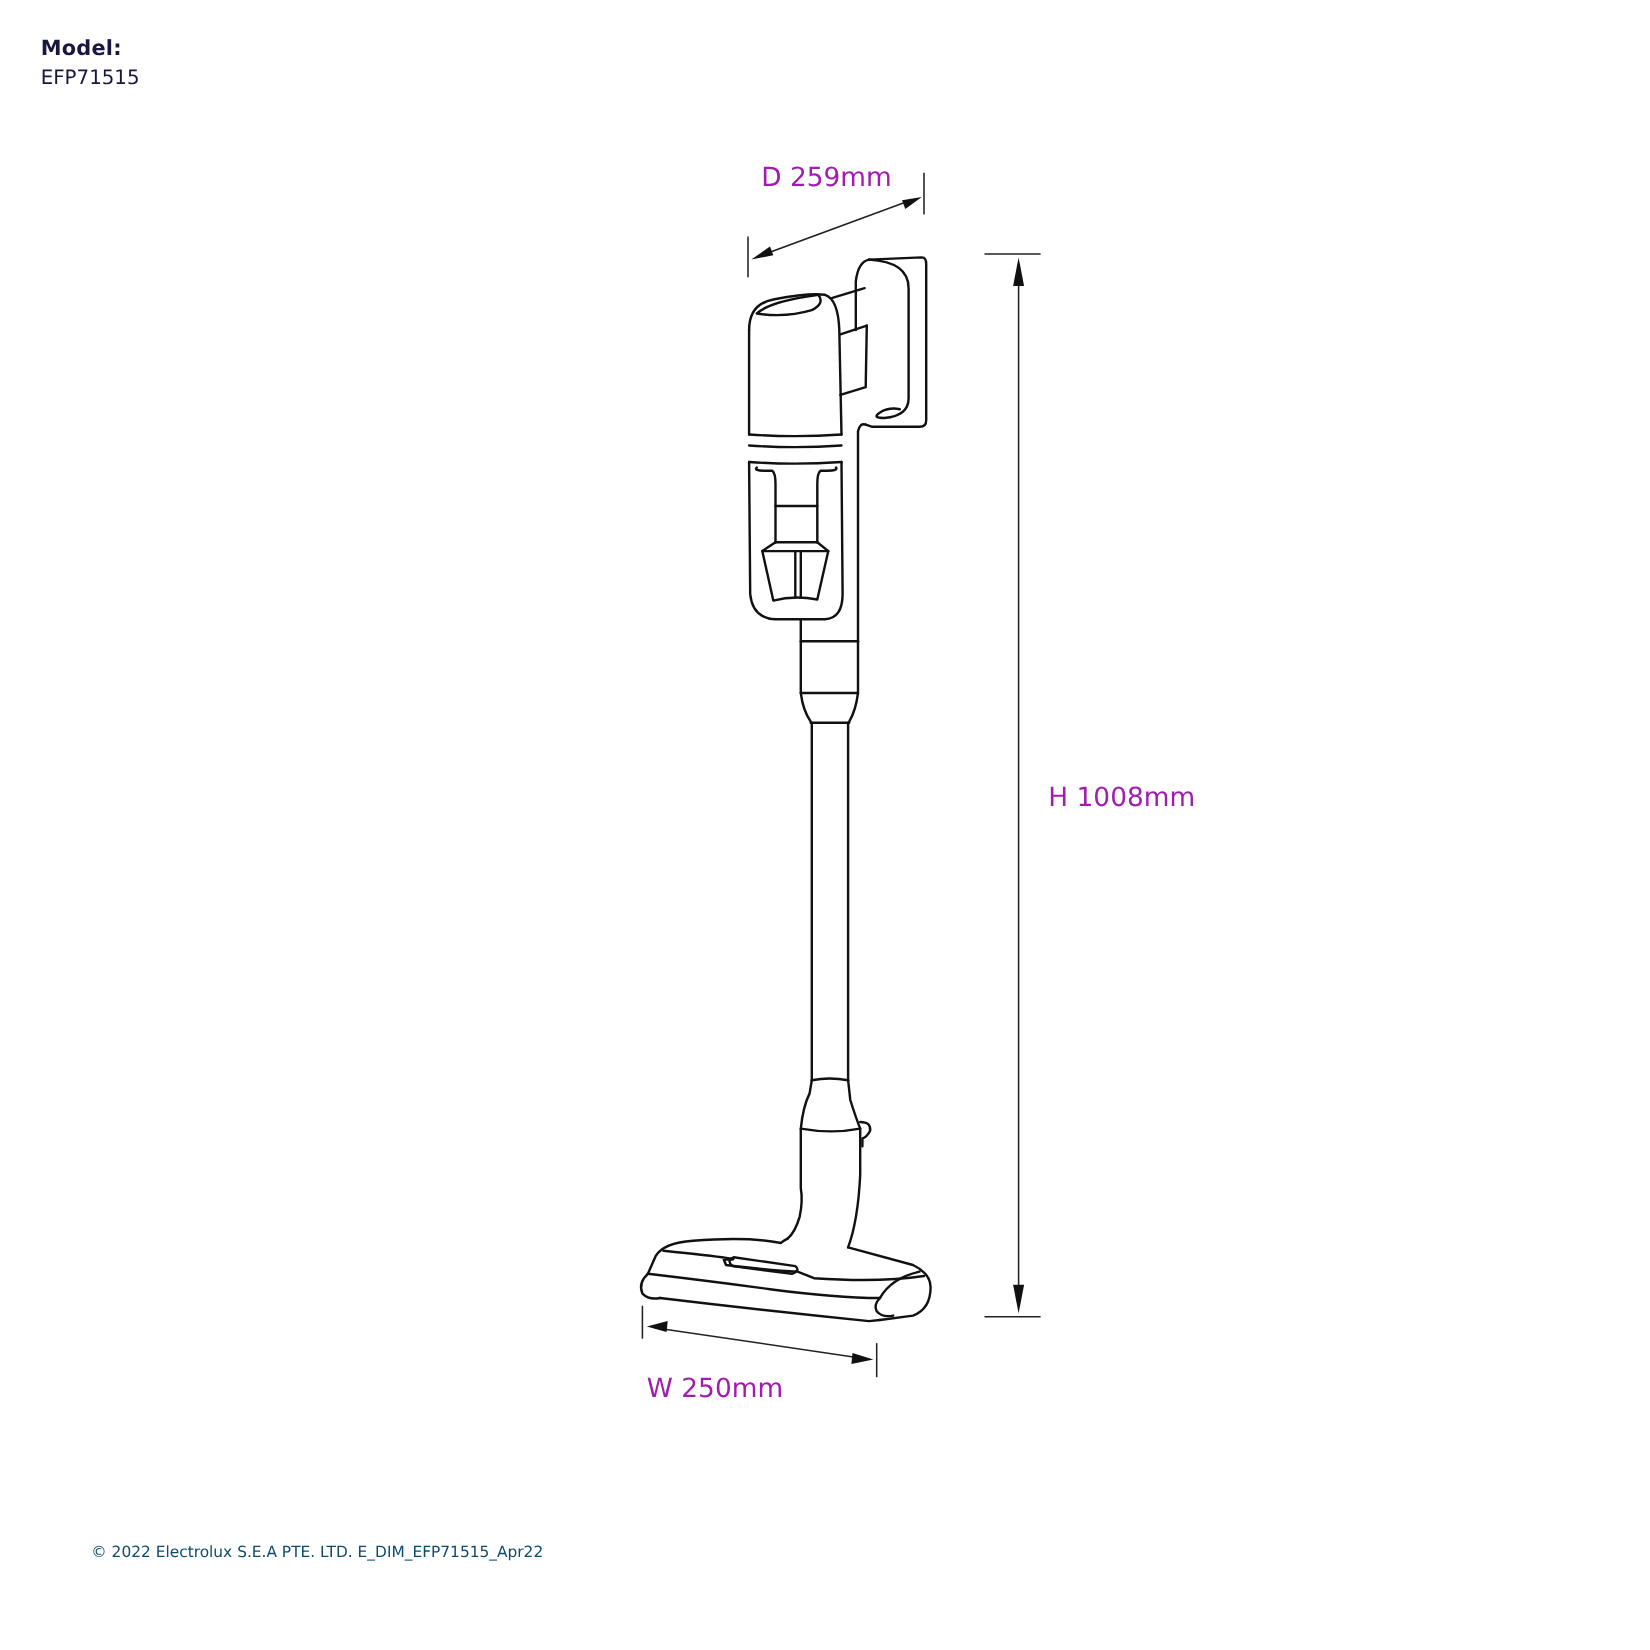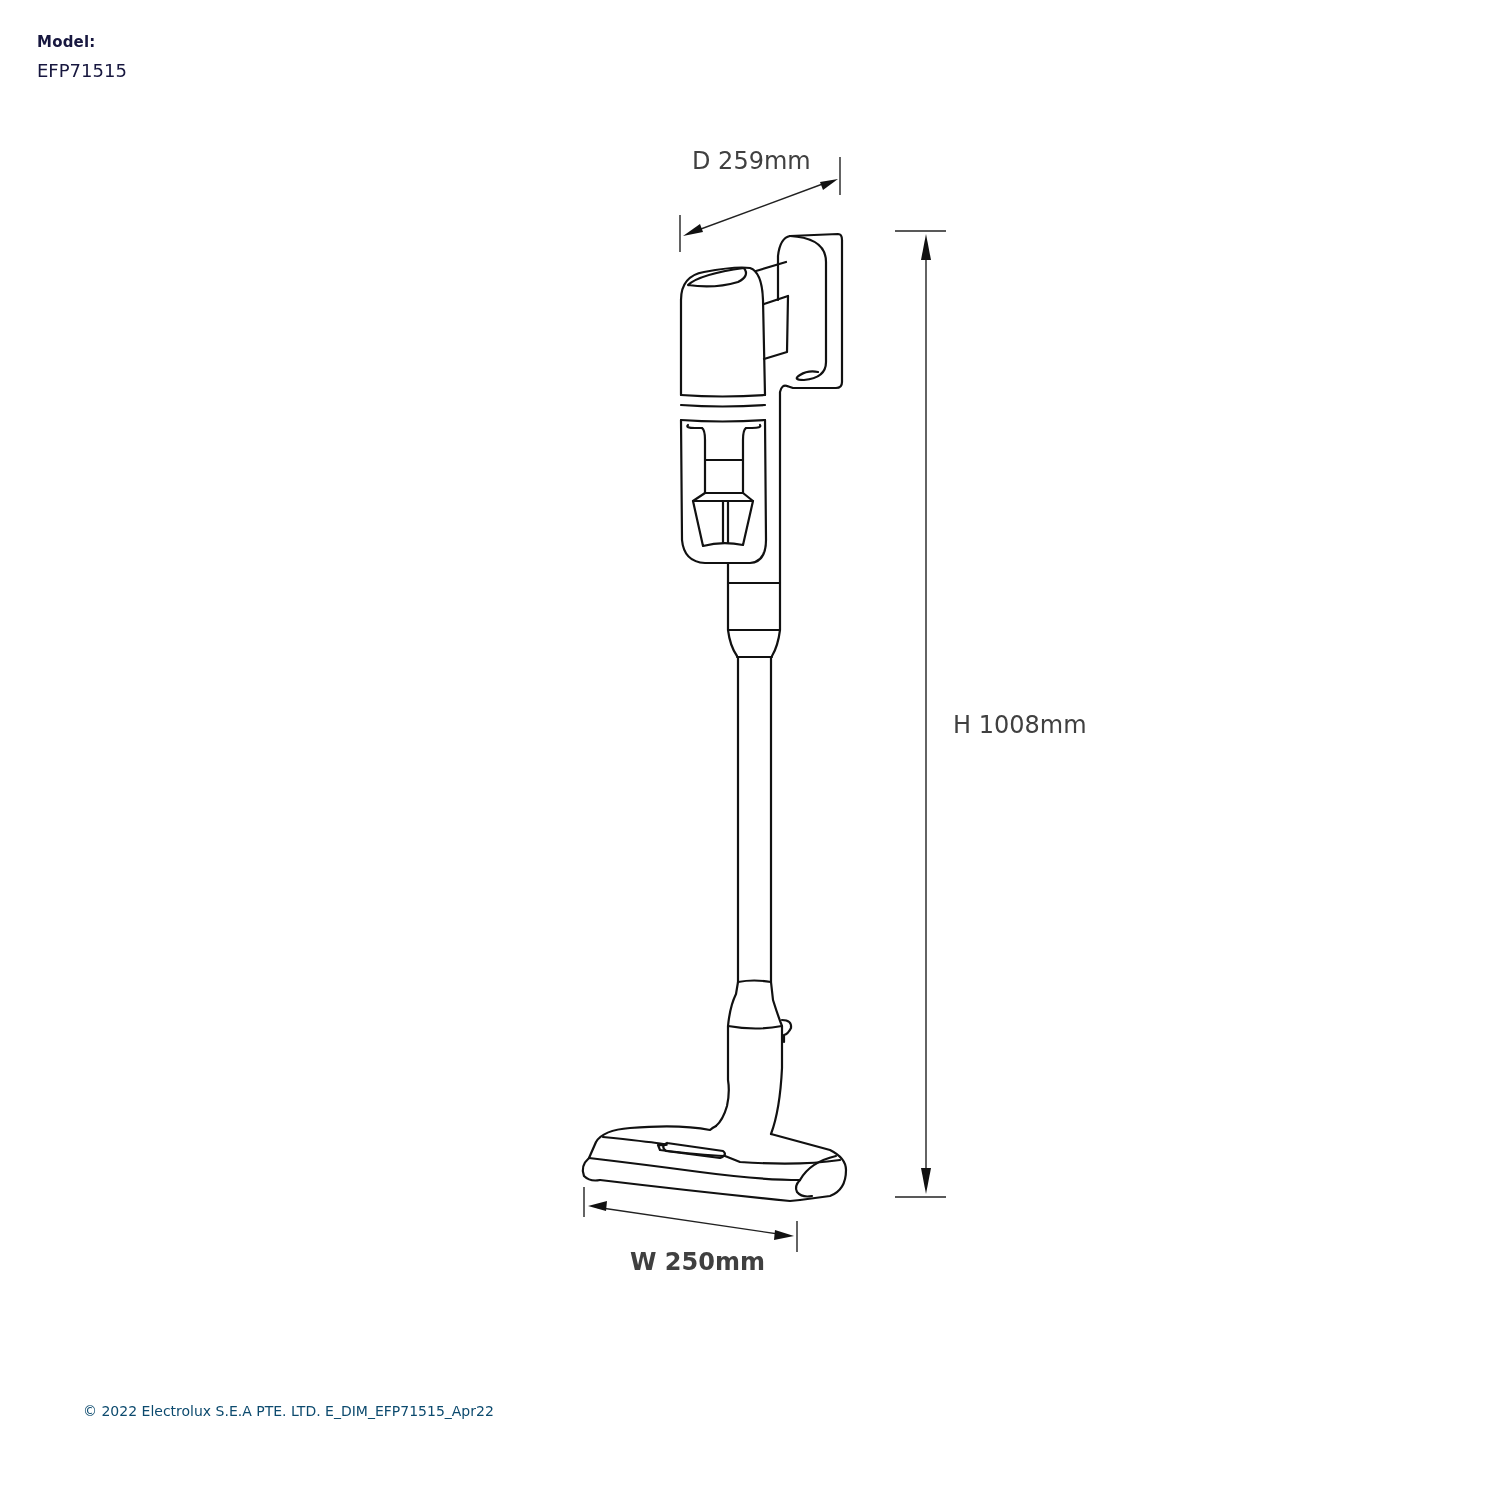--- a/index.html
+++ b/index.html
@@ -1,25 +1,25 @@
 <!DOCTYPE html>
 <html><head>
 <meta charset="utf-8">
 <style>
   html, body { margin: 0; padding: 0; background: #ffffff; }
   body { width: 1500px; height: 1500px; position: relative; overflow: hidden;
          font-family: "DejaVu Sans", "Liberation Sans", sans-serif; color: #1b1b45; }
-  .model-label { position: absolute; left: 37px; top: 33px; font-size: 15px; font-weight: bold;
+  .model-label { position: absolute; left: 37px; top: 33px; font-size: 19px; font-weight: bold;
                  color: #17173f; letter-spacing: 0.2px; }
   .model-value { position: absolute; left: 37px; top: 60px; font-size: 18px; font-weight: normal;
                  color: #17173f; }
-  .dim { position: absolute; font-size: 24px; color: #404040; white-space: nowrap; }
+  .dim { position: absolute; font-size: 24px; color: #a21caf; white-space: nowrap; }
   .dim-d { left: 692px; top: 147px; }
   .dim-h { left: 953px; top: 711px; }
-  .dim-w { left: 630px; top: 1248px; font-weight: bold; }
+  .dim-w { left: 588px; top: 1248px; }
   .footer { position: absolute; left: 83px; top: 1403px; font-size: 14px; color: #0c4a6e; }
   svg.drawing { position: absolute; left: 0; top: 0; }
   .ln { fill: none; stroke: #111; stroke-width: 2.2; stroke-linejoin: round; stroke-linecap: round; }
   .thin { fill: none; stroke: #222; stroke-width: 1.4; }
   .arrowhead { fill: #111; }
 </style>
 </head>
 <body>
 
 <div class="model-label">Model:</div>

